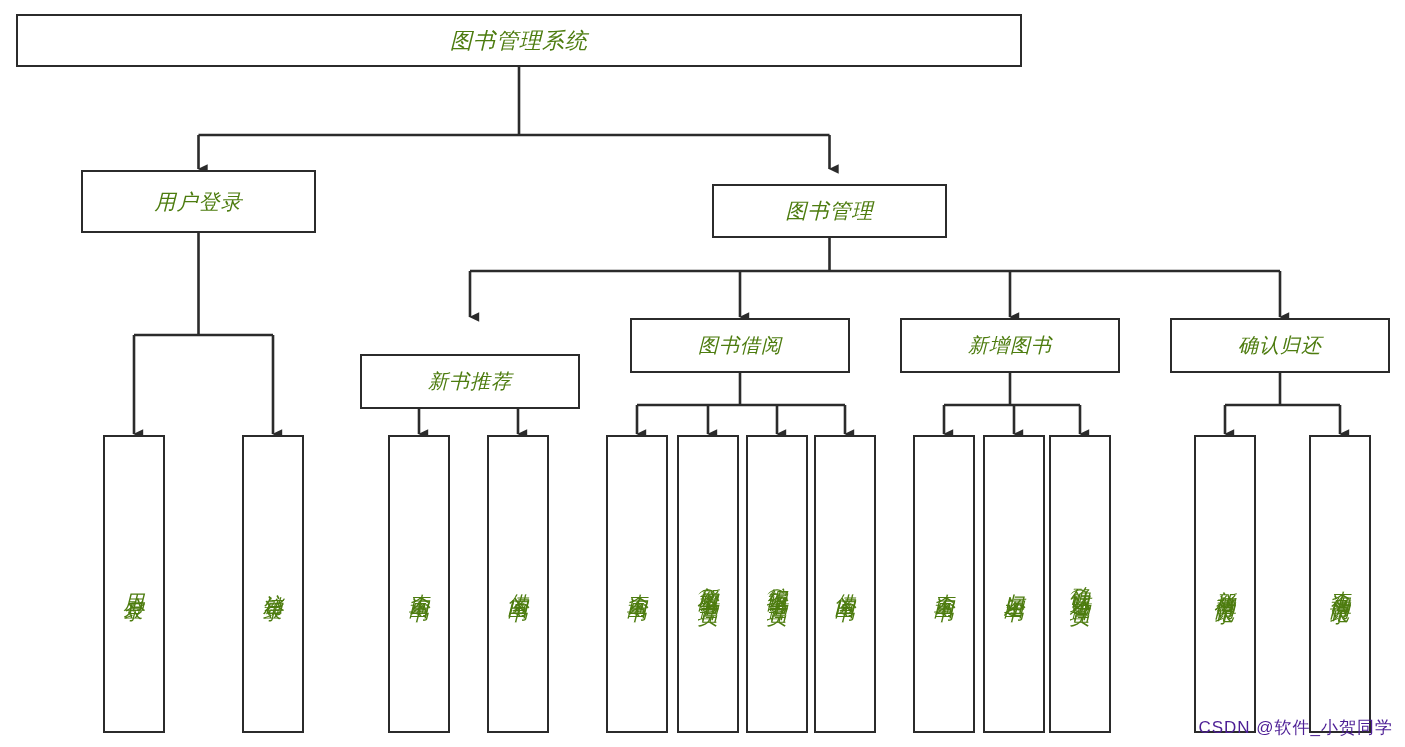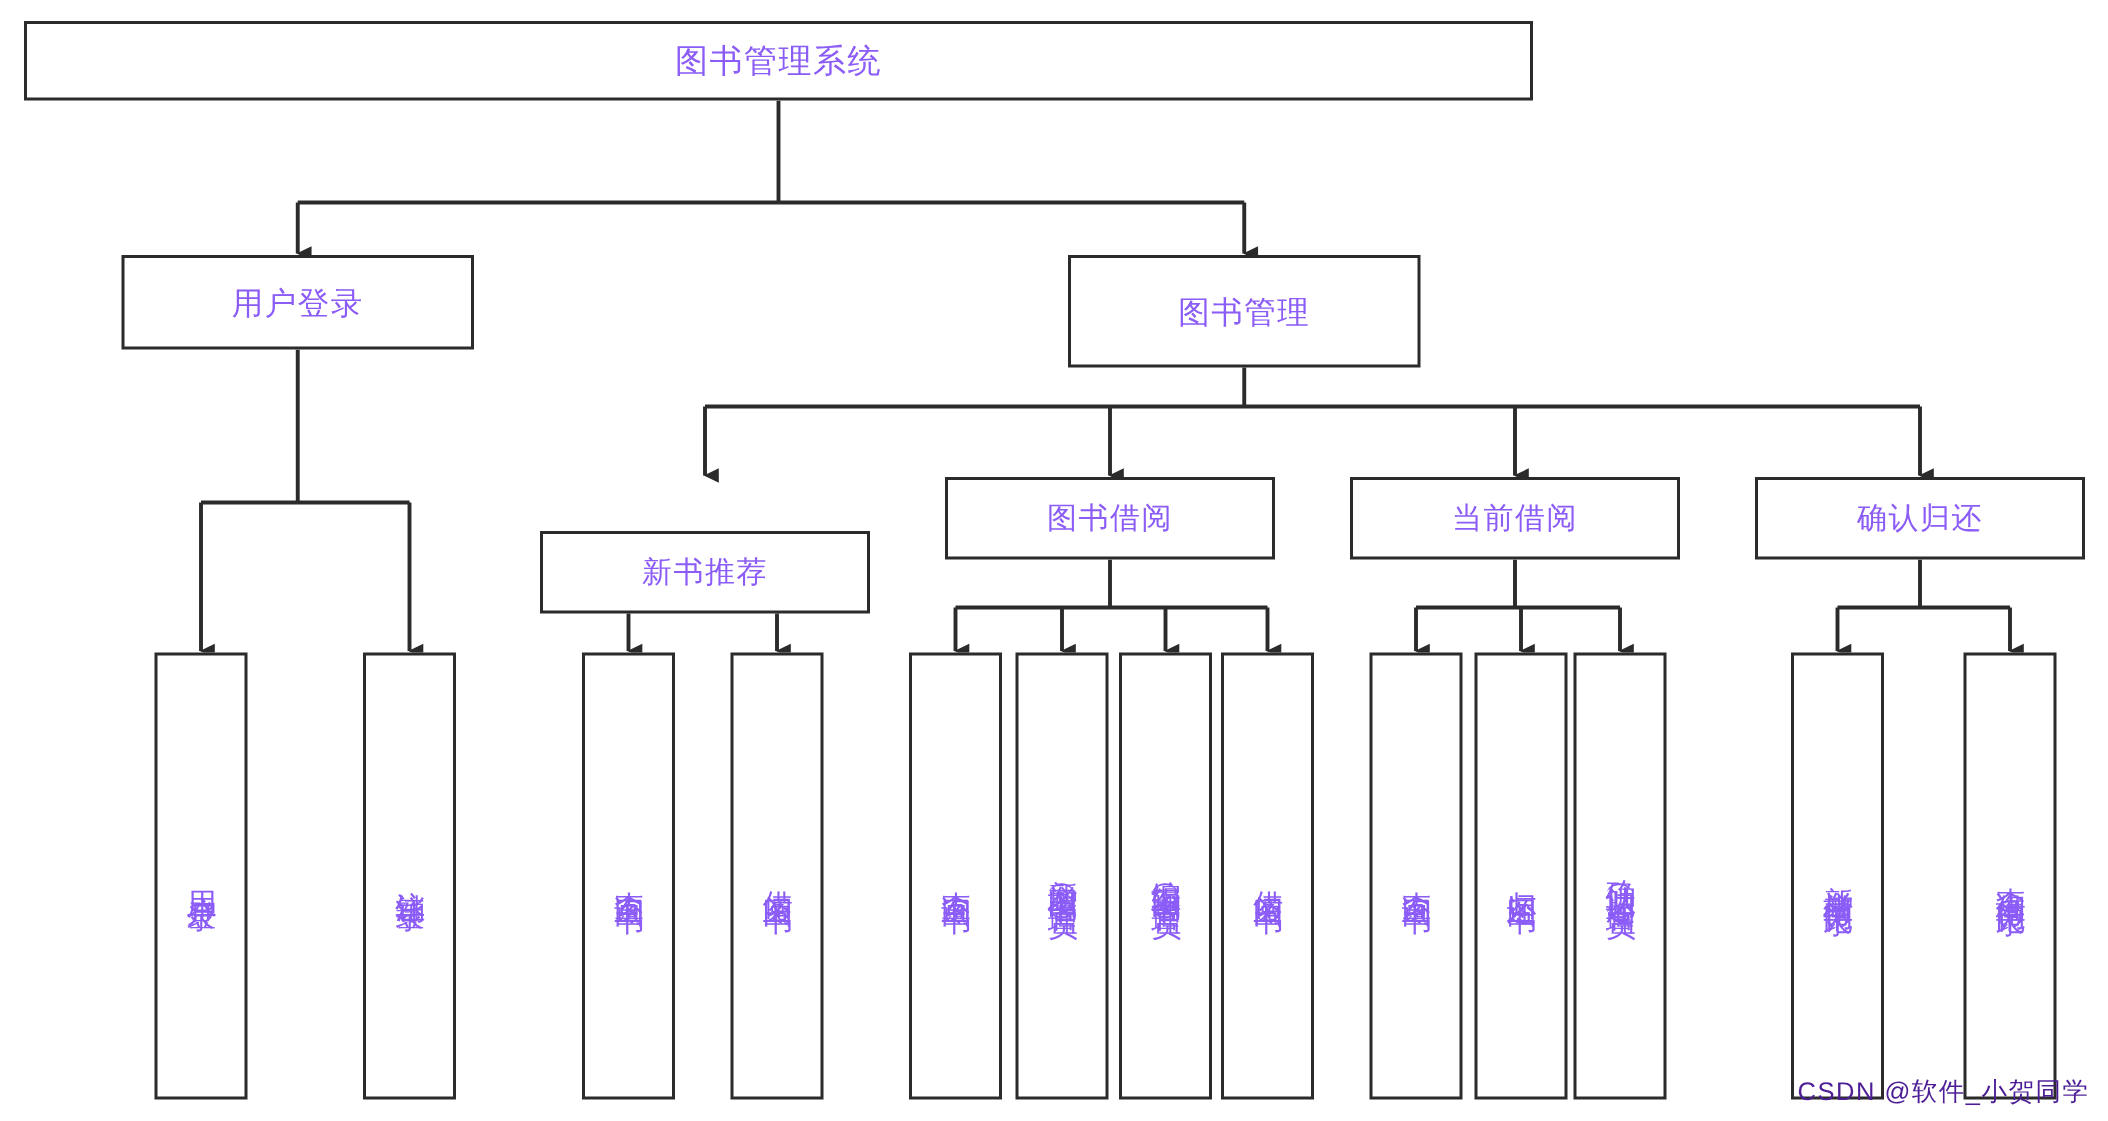--- a/index.html
+++ b/index.html
@@ -27,22 +27,23 @@
     pointer-events: none;
   }
   .node {
     position: absolute;
     box-sizing: border-box;
     background: #ffffff;
     border: 2.2px solid #2b2b2b;
     display: flex;
     align-items: center;
     justify-content: center;
-    color: #8b5cf6;
+    color: #4d7c0f;
     z-index: 2;
+    font-style: italic;
   }
   .node.root {
     font-size: 22px;
   }
   .node.level1 {
     font-size: 21px;
   }
   .node.level2 {
     font-size: 20px;
   }
@@ -123,31 +124,31 @@
       </g>
   </svg>
 
   <div id="nodes">
       <div class="node root" style="left: 16px; top: 14px; width: 1006px; height: 53px;">
         <span class="htext">图书管理系统</span>
       </div>
       <div class="node level1" style="left: 81px; top: 170px; width: 235px; height: 63px;">
         <span class="htext">用户登录</span>
       </div>
-      <div class="node level1" style="left: 712px; top: 170px; width: 235px; height: 75px;">
+      <div class="node level1" style="left: 712px; top: 184px; width: 235px; height: 54px;">
         <span class="htext">图书管理</span>
       </div>
       <div class="node level2" style="left: 360px; top: 318px; width: 220px; height: 55px; margin-top: 36px;">
         <span class="htext">新书推荐</span>
       </div>
       <div class="node level2" style="left: 630px; top: 318px; width: 220px; height: 55px;">
         <span class="htext">图书借阅</span>
       </div>
       <div class="node level2" style="left: 900px; top: 318px; width: 220px; height: 55px;">
-        <span class="htext">当前借阅</span>
+        <span class="htext">新增图书</span>
       </div>
       <div class="node level2" style="left: 1170px; top: 318px; width: 220px; height: 55px;">
         <span class="htext">确认归还</span>
       </div>
       <div class="node leaf" style="left: 103px; top: 435px; width: 62px; height: 298px;">
         <span class="vtext">用户登录</span>
       </div>
       <div class="node leaf" style="left: 242px; top: 435px; width: 62px; height: 298px;">
         <span class="vtext">注销登录</span>
       </div>

